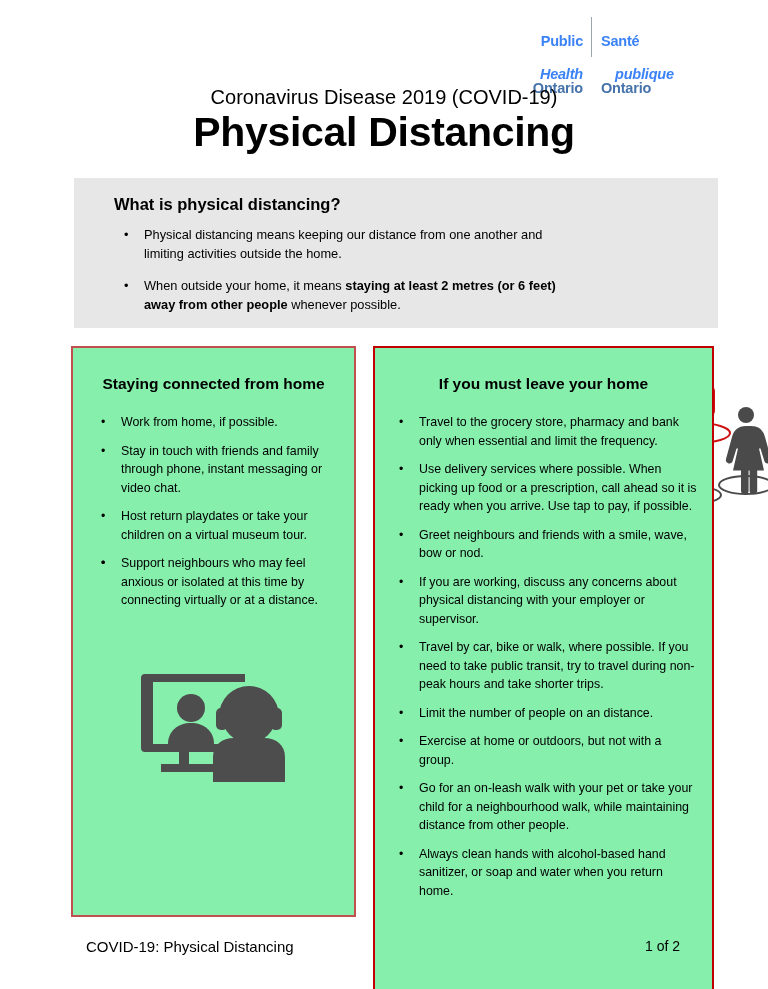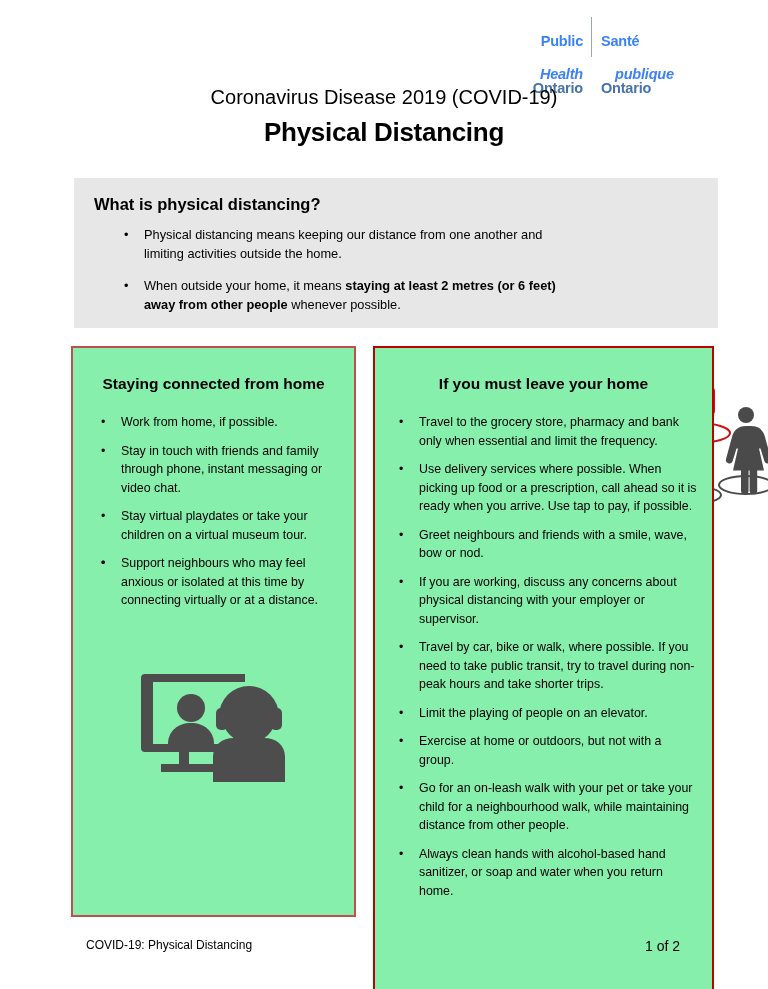--- a/index.html
+++ b/index.html
@@ -63,38 +63,38 @@
     font-size: 20px;
     line-height: 24px;
     font-weight: normal;
   }
   .title-main {
     position: absolute;
     left: 0;
     top: 113px;
     width: 768px;
     text-align: center;
-    font-size: 26px;
+    font-size: 41px;
     line-height: 38px;
     font-weight: bold;
     letter-spacing: -0.3px;
   }
 
   
   .gray-box {
     position: absolute;
     left: 74px;
     top: 178px;
     width: 644px;
     height: 150px;
     background: #e7e7e7;
   }
   .gray-heading {
     position: absolute;
-    left: 20px;
+    left: 40px;
     top: 17px;
     font-size: 16.5px;
     font-weight: bold;
   }
   .gray-list {
     position: absolute;
     left: 30px;
     top: 48px;
     width: 460px;
     margin: 0;
@@ -180,21 +180,21 @@
     top: 318px;
     width: 166px;
     height: 116px;
   }
 
   
   .footer-left {
     position: absolute;
     left: 86px;
     top: 938px;
-    font-size: 12px;
+    font-size: 15px;
   }
   .footer-right {
     position: absolute;
     right: 88px;
     top: 938px;
     font-size: 14px;
   }
 </style>
 </head>
 <body>
@@ -258,21 +258,21 @@
     <li>
       <span class="bullet">•</span>
       <span>Work from home, if possible.</span>
     </li>
     <li>
       <span class="bullet">•</span>
       <span>Stay in touch with friends and family through phone, instant messaging or video chat.</span>
     </li>
     <li>
       <span class="bullet">•</span>
-      <span>Stay virtual playdates or take your children on a virtual museum tour.</span>
+      <span>Host return playdates or take your children on a virtual museum tour.</span>
     </li>
     <li>
       <span class="bullet">•</span>
     </li>
     <li>
       <span class="bullet">•</span>
       <span>Support neighbours who may feel anxious or isolated at this time by connecting virtually or at a distance.</span>
     </li>
   </ul>
 
@@ -317,21 +317,21 @@
     <li>
       <span class="bullet">•</span>
       <span>If you are working, discuss any concerns about physical distancing with your employer or supervisor.</span>
     </li>
     <li>
       <span class="bullet">•</span>
       <span>Travel by car, bike or walk, where possible. If you need to take public transit, try to travel during non-peak hours and take shorter trips.</span>
     </li>
     <li>
       <span class="bullet">•</span>
-      <span>Limit the playing of people on an elevator.</span>
+      <span>Limit the number of people on an distance.</span>
     </li>
     <li>
       <span class="bullet">•</span>
       <span>Exercise at home or outdoors, but not with a group.</span>
     </li>
     <li>
       <span class="bullet">•</span>
       <span>Go for an on-leash walk with your pet or take your child for a neighbourhood walk, while maintaining distance from other people.</span>
     </li>
     <li>

